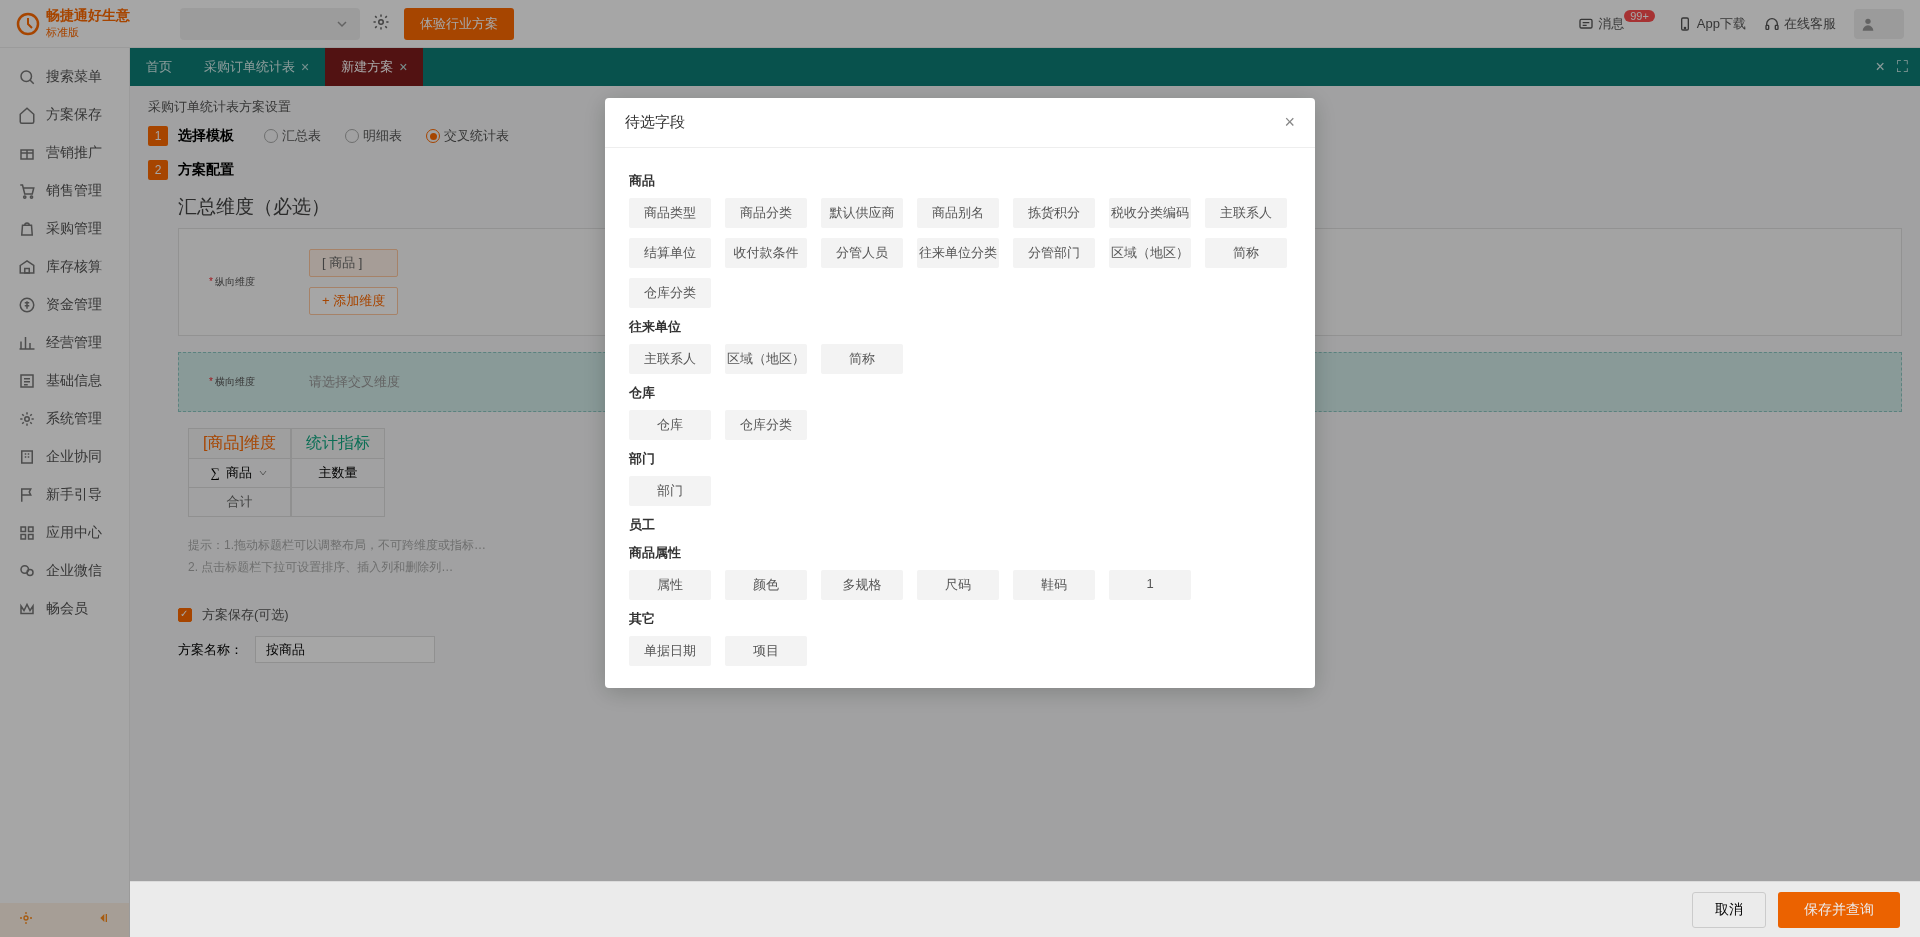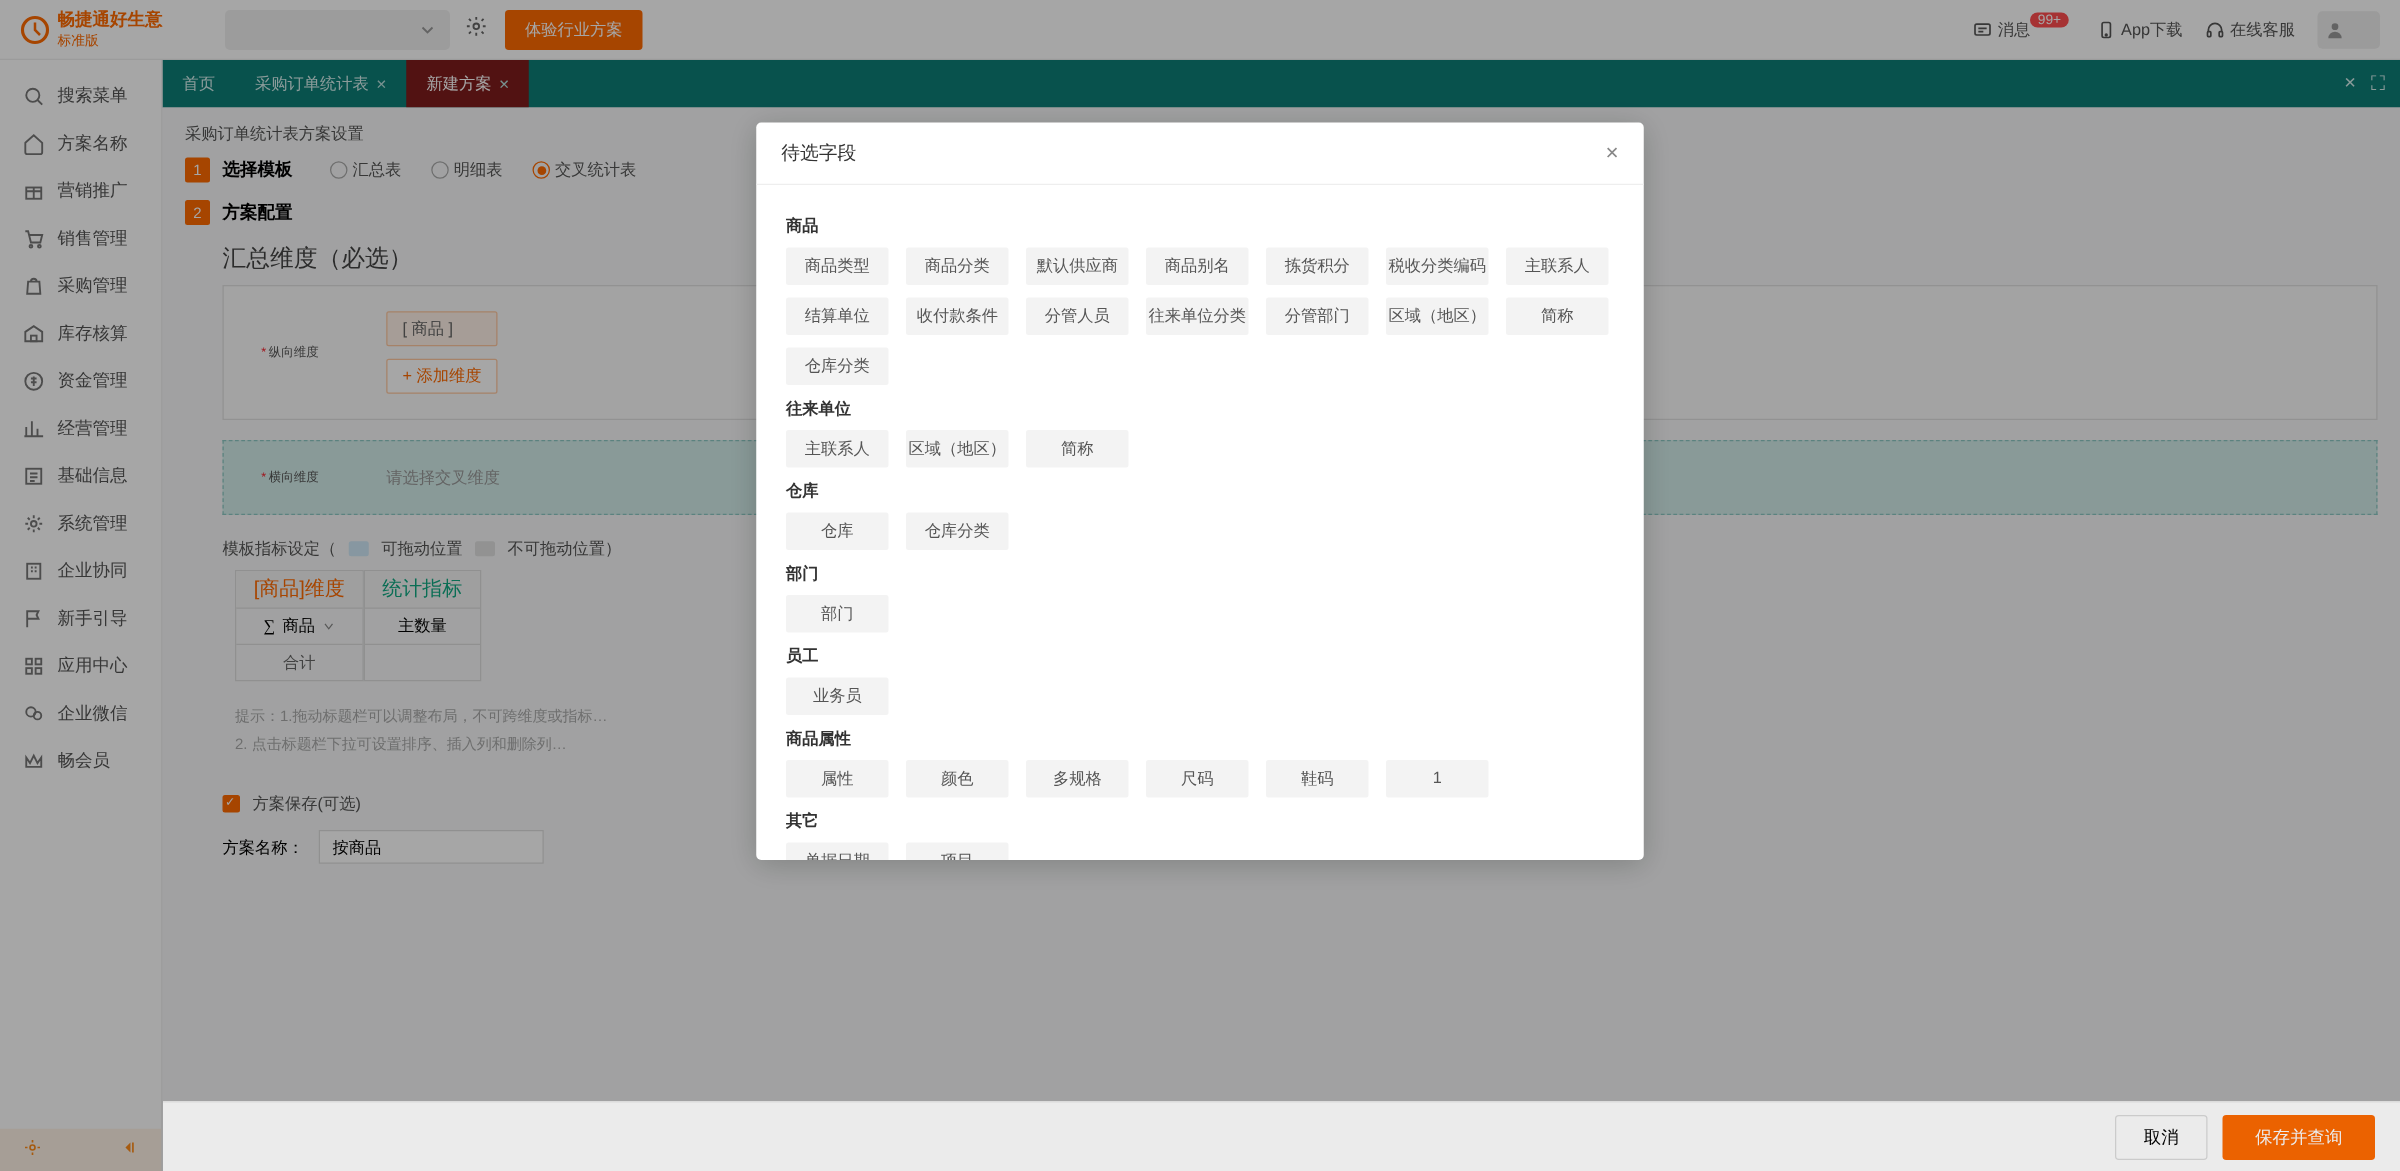--- a/index.html
+++ b/index.html
@@ -177,21 +177,21 @@
           <svg class="sicon" viewBox="0 0 24 24" fill="none" stroke="currentColor" stroke-width="2">
             <circle cx="11" cy="11" r="7"></circle>
             <path d="M21 21l-5-5"></path>
           </svg>
           <span>搜索菜单</span>
         </div>
       <div class="side-item">
           <svg class="sicon" viewBox="0 0 24 24" fill="none" stroke="currentColor" stroke-width="2">
             <path d="M3 11l9-8 9 8v10a2 2 0 01-2 2H5a2 2 0 01-2-2z"></path>
           </svg>
-          <span>方案名称</span>
+          <span>方案保存</span>
         </div>
       <div class="side-item">
           <svg class="sicon" viewBox="0 0 24 24" fill="none" stroke="currentColor" stroke-width="2">
             <rect x="4" y="8" width="16" height="12"></rect>
             <path d="M12 8v12M4 12h16"></path>
           </svg>
           <span>营销推广</span>
         </div>
       <div class="side-item">
           <svg class="sicon" viewBox="0 0 24 24" fill="none" stroke="currentColor" stroke-width="2">
@@ -347,27 +347,20 @@
               </span>
             <span class="add-dim">+ 添加维度</span>
           </div>
         </div>
 
         <div class="dim-box teal">
           <div class="dim-title"><span class="red-star">*</span><span>横向维度</span></div>
           <div class="placeholder-text">请选择交叉维度</div>
         </div>
 
-        <div class="indicator-row">
-          <span>模板指标设定（</span>
-          <span class="legend-box blue"></span>
-          <span>可拖动位置</span>
-          <span class="legend-box gray"></span>
-          <span>不可拖动位置）</span>
-        </div>
 
         <div class="mini-table">
           <div class="mt-col">
             <div class="mt-head orange">[商品]维度</div>
             <div class="mt-cell">
                 <span class="mt-sigma">∑</span>
                 <span>商品</span>
                 <svg width="10" height="10" viewBox="0 0 10 10">
                   <path d="M2 3L5 7L8 3" stroke="#888" fill="none"></path>
                 </svg>
@@ -440,23 +433,20 @@
       <div class="mgroup-title">仓库</div>
       <div class="mgroup-chips">
         <div class="mchip">仓库</div>
         <div class="mchip">仓库分类</div>
       </div>
       <div class="mgroup-title">部门</div>
       <div class="mgroup-chips">
         <div class="mchip">部门</div>
       </div>
       <div class="mgroup-title">员工</div>
-      <div class="mgroup-chips">
-        <div class="mchip">业务员</div>
-      </div>
       <div class="mgroup-title">商品属性</div>
       <div class="mgroup-chips">
         <div class="mchip">属性</div>
         <div class="mchip">颜色</div>
         <div class="mchip">多规格</div>
         <div class="mchip">尺码</div>
         <div class="mchip">鞋码</div>
         <div class="mchip">1</div>
       </div>
       <div class="mgroup-title">其它</div>

